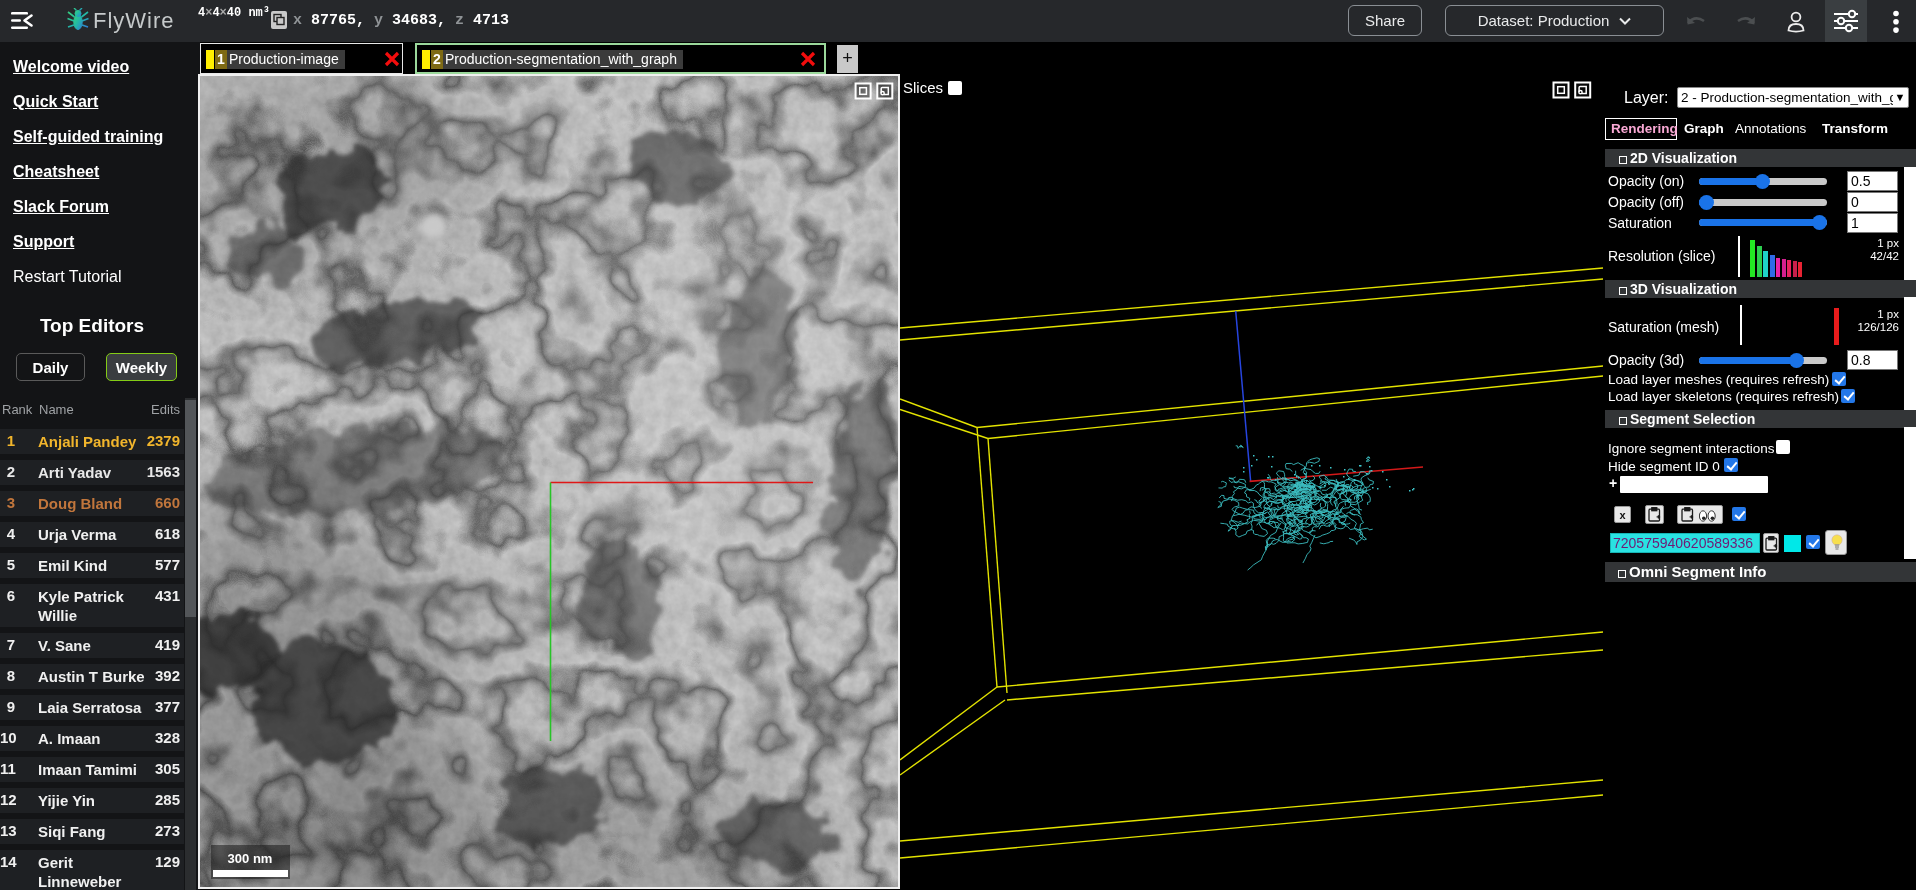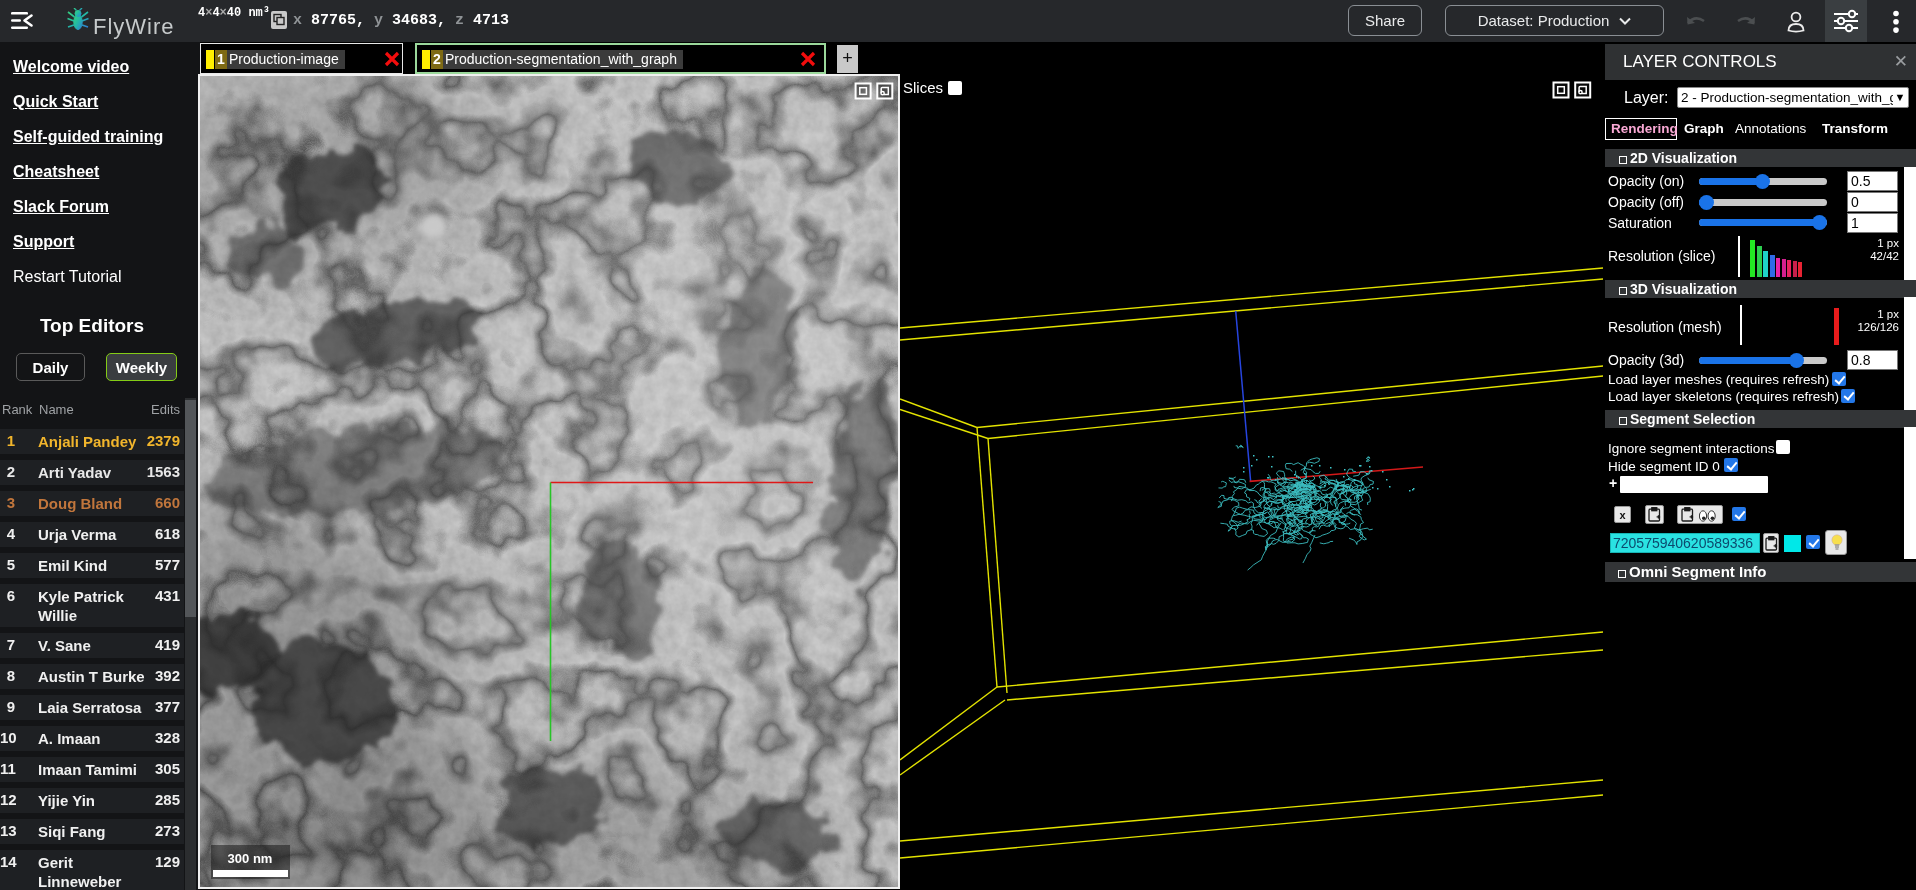--- a/index.html
+++ b/index.html
@@ -45,21 +45,21 @@
           <stop offset="1" stop-color="#2e7fd6"></stop>
         </linearGradient>
       </defs>
   <g fill="url(#flyg)" stroke="url(#flyg)">
    <ellipse cx="11" cy="14" rx="4.2" ry="7.5"></ellipse>
    <circle cx="11" cy="5.5" r="3"></circle>
    <path d="M7.5 9 L1 4 M7 13 L0.5 10.5 M7 17 L1 19 M14.5 9 L21 4 M15 13 L21.5 10.5 M15 17 L21 19" stroke-width="1.6" fill="none"></path>
    <path d="M9.5 2.5 L7 0 M12.5 2.5 L15 0" stroke-width="1.4" fill="none"></path>
   </g>
  </svg>
- <div class="abs" style="left:93px;top:14px;font-size:22px;color:#c6cacb;letter-spacing:1px;font-weight:400">FlyWire</div>
+ <div class="abs" style="left:93px;top:8px;font-size:22px;color:#c6cacb;letter-spacing:1px;font-weight:400">FlyWire</div>
  <div class="abs" style="left:198px;top:6px;font-family:'Liberation Mono',monospace;font-size:12px;font-weight:700;color:#fff">4<span style="color:#aaa">×</span>4<span style="color:#aaa">×</span>40 nm³</div>
  <div class="abs" style="left:271px;top:11px;width:16px;height:18px;background:#c9c9c9;border-radius:2px">
   <svg width="16" height="18" viewBox="0 0 16 18">
         <g fill="none" stroke="#222" stroke-width="1.4">
           <rect x="3" y="3.5" width="7" height="7"></rect>
           <rect x="6" y="6.5" width="7" height="7" fill="#c9c9c9"></rect>
         </g>
       </svg>
  </div>
  <div class="abs" style="left:293px;top:12px;font-family:'Liberation Mono',monospace;font-size:15px;font-weight:700;color:#fff"><span style="color:#8f9396">x</span> 87765, <span style="color:#8f9396">y</span> 34683, <span style="color:#8f9396">z</span> 4713</div>
@@ -459,24 +459,20 @@
         <rect x="23.2" y="1.5" width="15" height="15"></rect>
       </g>
 <rect x="5.7" y="5.7" width="6.6" height="6.6" fill="none" stroke="#fff" stroke-width="1.5"></rect>
 <g fill="none" stroke="#fff" stroke-width="1.5">
         <path d="M27.1 10.9 L27.1 6.4 Q27.1 5.4 28.1 5.4 L34.2 5.4 L34.2 12.6 L29.7 12.6"></path>
         <circle cx="28.5" cy="11.2" r="1.6"></circle>
       </g>
 </svg>
 </div>
 <div id="rpanel">
-<div class="abs" style="left:0;top:2px;width:311px;height:36px;background:#2f3133">
-      <span style="position:absolute;left:18px;top:8px;font-size:17px;color:#fff">LAYER CONTROLS</span>
-      <span style="position:absolute;right:8px;top:7px;font-size:17px;color:#9a9da0">✕</span>
-    </div>
 <div class="abs" style="left:19px;top:47px;font-size:16px;color:#fff">Layer:</div>
 <div class="abs" style="left:72px;top:45px;width:232px;height:21px;background:#fff;border:1px solid #888;border-radius:2px;color:#000;font-size:13.5px;line-height:19px;padding-left:3px;white-space:nowrap;overflow:hidden">2 - Production-segmentation_with_g<span style="position:absolute;right:1px;top:0;width:14px;height:19px;background:#fff;text-align:center;font-size:11px">▼</span></div>
 <div class="abs" style="left:0;top:76px;width:72px;height:22px;border:1px solid #fff"></div>
 <div class="abs" style="left:6px;top:79px;font-size:13.5px;font-weight:700;color:#f9a8d4">Rendering</div>
 <div class="abs" style="left:79px;top:79px;font-size:13.5px;font-weight:700;color:#fff">Graph</div>
 <div class="abs" style="left:130px;top:79px;font-size:13.5px;font-weight:400;color:#fff">Annotations</div>
 <div class="abs" style="left:217px;top:79px;font-size:13.5px;font-weight:700;color:#fff">Transform</div>
 <div class="shead" style="top:106.5px"><span style="margin-left:14px"><span class="sq" style="margin-right:3px"></span>2D Visualization</span></div>
 <div class="plabel" style="top:131px">Opacity (on)</div>
 <div class="ptrack" style="top:135.5px">
@@ -502,21 +498,21 @@
 <div class="abs" style="left:151.5px;top:204px;width:5px;height:31px;background:#2ccf4f"></div>
 <div class="abs" style="left:158.0px;top:209px;width:5px;height:26px;background:#1fd4c8"></div>
 <div class="abs" style="left:164.5px;top:213px;width:5px;height:22px;background:#2f6be8"></div>
 <div class="abs" style="left:171.0px;top:216px;width:4px;height:19px;background:#e823a8"></div>
 <div class="abs" style="left:176.5px;top:217px;width:4px;height:18px;background:#d41f8f"></div>
 <div class="abs" style="left:182.0px;top:218px;width:4px;height:17px;background:#e82360"></div>
 <div class="abs" style="left:187.5px;top:219px;width:4px;height:16px;background:#c81f4b"></div>
 <div class="abs" style="left:193.0px;top:220px;width:4px;height:15px;background:#e82333"></div>
 <div class="abs" style="right:17px;top:195px;width:60px;text-align:right;font-size:11.5px;color:#fff;line-height:13px">1 px<br>42/42</div>
 <div class="shead" style="top:238px"><span style="margin-left:14px"><span class="sq" style="margin-right:3px"></span>3D Visualization</span></div>
-<div class="plabel" style="top:277px">Resolution (mesh)</div>
+<div class="plabel" style="top:277px">Saturation (mesh)</div>
 <div class="abs" style="left:135px;top:263px;width:1.5px;height:40px;background:#fff"></div>
 <div class="abs" style="left:229px;top:266px;width:5px;height:37px;background:#e81c1c"></div>
 <div class="abs" style="right:17px;top:266px;width:70px;text-align:right;font-size:11.5px;color:#fff;line-height:13px">1 px<br>126/126</div>
 <div class="plabel" style="top:310px">Opacity (3d)</div>
 <div class="ptrack" style="top:314.5px">
       <div class="pfill" style="width:98px"></div>
       <div class="pthumb" style="left:90px"></div>
     </div>
 <div class="pinput" style="top:308px">0.8</div>
 <div class="plabel" style="top:330px;font-size:13.5px">Load layer meshes (requires refresh)</div>
@@ -551,21 +547,21 @@
       <svg width="17" height="12" viewBox="0 0 17 12" style="position:absolute;left:21px;top:4px">
         <g>
           <ellipse cx="4" cy="6" rx="3.6" ry="5.2" fill="#fff" stroke="#333" stroke-width="1"></ellipse>
           <ellipse cx="12.6" cy="6" rx="3.6" ry="5.2" fill="#fff" stroke="#333" stroke-width="1"></ellipse>
           <circle cx="4.8" cy="8.2" r="1.8" fill="#222"></circle>
           <circle cx="13.4" cy="8.2" r="1.8" fill="#222"></circle>
         </g>
       </svg>
     </div>
 <div class="cb cbon" style="left:127px;top:465px"></div>
-<div class="abs" style="left:5px;top:491px;width:150px;height:20px;background:#2ae2e2;border:1px solid #17b5b5;color:#0c4a6e;font-size:14px;line-height:19px;padding-left:2px">720575940620589336</div>
+<div class="abs" style="left:5px;top:491px;width:150px;height:20px;background:#2ae2e2;border:1px solid #17b5b5;color:#701a75;font-size:14px;line-height:19px;padding-left:2px">720575940620589336</div>
 <div class="ibtn" style="left:158px;top:491px;width:16px;height:20px">
       <svg width="13" height="15" viewBox="0 0 13 15" style="position:absolute;left:1px;top:2px">
         <g fill="none" stroke="#1a1a1a" stroke-width="1.3">
           <rect x="1" y="2.2" width="10.5" height="11.8" rx="1"></rect>
           <rect x="3.8" y="0.7" width="5" height="3" fill="#1a1a1a"></rect>
           <path d="M8.6 9.9 L11.2 9.9 M10 8.4 L11.5 9.9 L10 11.4"></path>
         </g>
       </svg>
     </div>
 <div class="abs" style="left:179px;top:492.5px;width:17px;height:17px;background:#00e8e8"></div>

